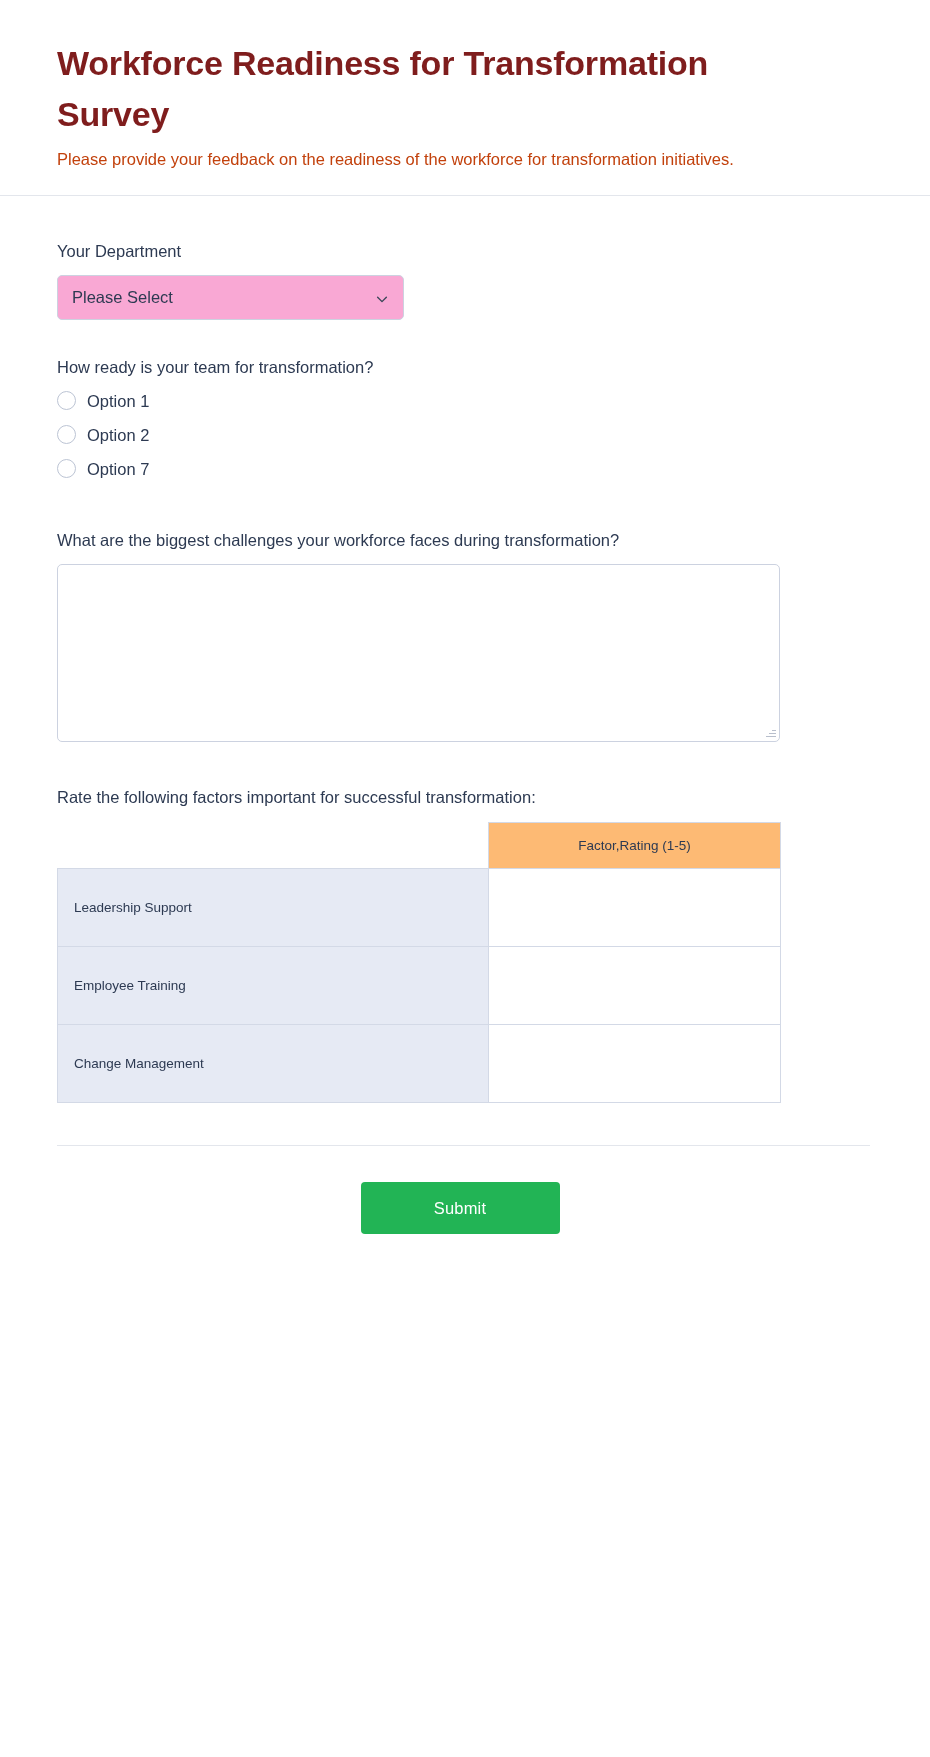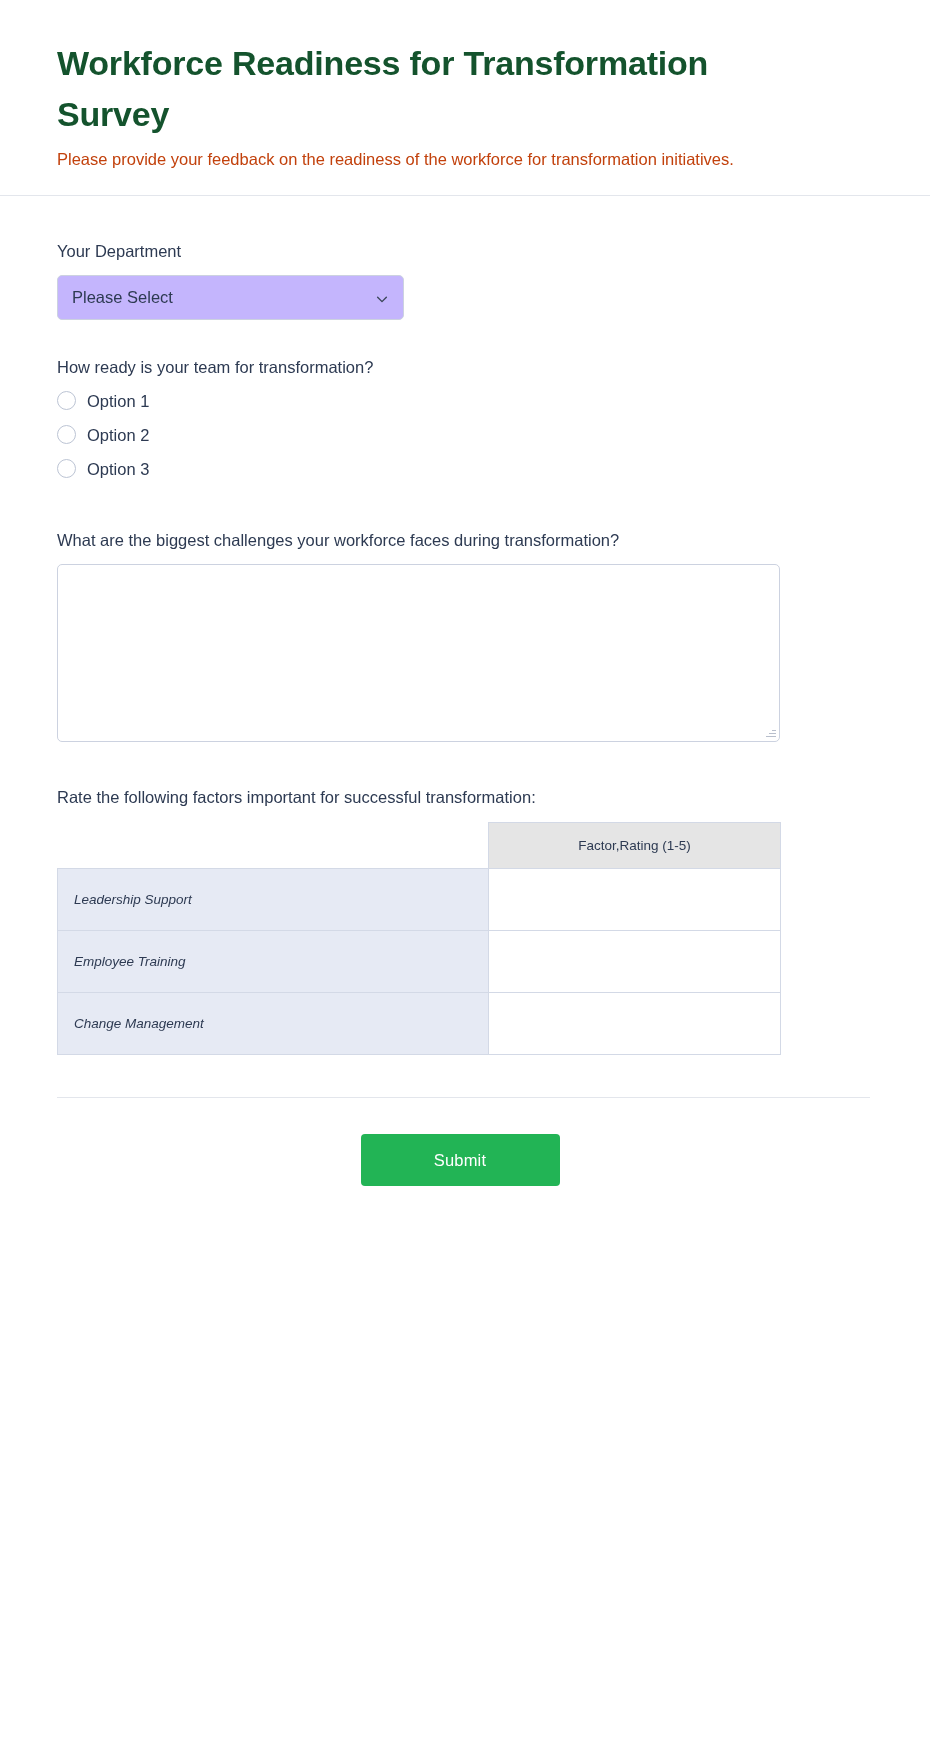--- a/index.html
+++ b/index.html
@@ -23,21 +23,21 @@
   }
   
   .header {
     padding: 38px 60px 22px 57px;
     background: #ffffff;
   }
   .form-title {
     font-size: 34px;
     line-height: 51px;
     font-weight: bold;
-    color: #14532d;
+    color: #7f1d1d;
     margin: 0 0 6px 0;
     letter-spacing: -0.2px;
     max-width: 700px;
   }
   .form-subtitle {
     font-size: 16.5px;
     line-height: 27px;
     color: #c2410c;
     margin: 0;
     max-width: 712px;
@@ -66,21 +66,21 @@
     position: relative;
     width: 347px;
     height: 45px;
   }
   .select-box {
     width: 100%;
     height: 45px;
     box-sizing: border-box;
     border: 1px solid #ccd2e0;
     border-radius: 5px;
-    background: #c4b5fd;
+    background: #f9a8d4;
     display: flex;
     align-items: center;
     padding: 0 14px;
     font-size: 16.5px;
     color: #2d3a52;
   }
   .select-value { flex: 1; }
   .chevron {
     width: 14px;
     height: 14px;
@@ -142,38 +142,37 @@
     width: 723px;
     table-layout: fixed;
   }
   table.matrix col.c-label { width: 431px; }
   table.matrix col.c-input { width: 292px; }
   table.matrix thead th.blank {
     background: #ffffff;
     border: none;
   }
   table.matrix thead th.rating-head {
-    background: #e5e5e5;
+    background: #fdba74;
     border: 1px solid #d3d9e6;
     font-size: 13.5px;
     font-weight: normal;
     color: #2d3a52;
     text-align: center;
     height: 45px;
     padding: 0 10px;
   }
   table.matrix td.factor-cell {
     background: #e6eaf4;
     border: 1px solid #d3d9e6;
     font-size: 13.5px;
     color: #2d3a52;
-    padding: 8px 16px;
+    padding: 16px 16px;
     height: 45px;
     text-align: left;
-    font-style: italic;
   }
   table.matrix td.input-cell {
     background: #ffffff;
     border: 1px solid #d3d9e6;
     height: 45px;
     padding: 0;
   }
   
   .footer-divider {
     margin-top: 42px;
@@ -232,21 +231,21 @@
         <div class="radio-row">
           <span class="radio-mark"></span>
           <span class="radio-label">Option 1</span>
         </div>
         <div class="radio-row">
           <span class="radio-mark"></span>
           <span class="radio-label">Option 2</span>
         </div>
         <div class="radio-row">
           <span class="radio-mark"></span>
-          <span class="radio-label">Option 3</span>
+          <span class="radio-label">Option 7</span>
         </div>
       </div>
     </div>
 
     <div class="field-block" style="margin-bottom:44px;">
       <span class="field-label">What are the biggest challenges your workforce faces during transformation?</span>
       <div class="textarea-box">
         <span class="resize-grip">
           <span></span>
             <span></span>

